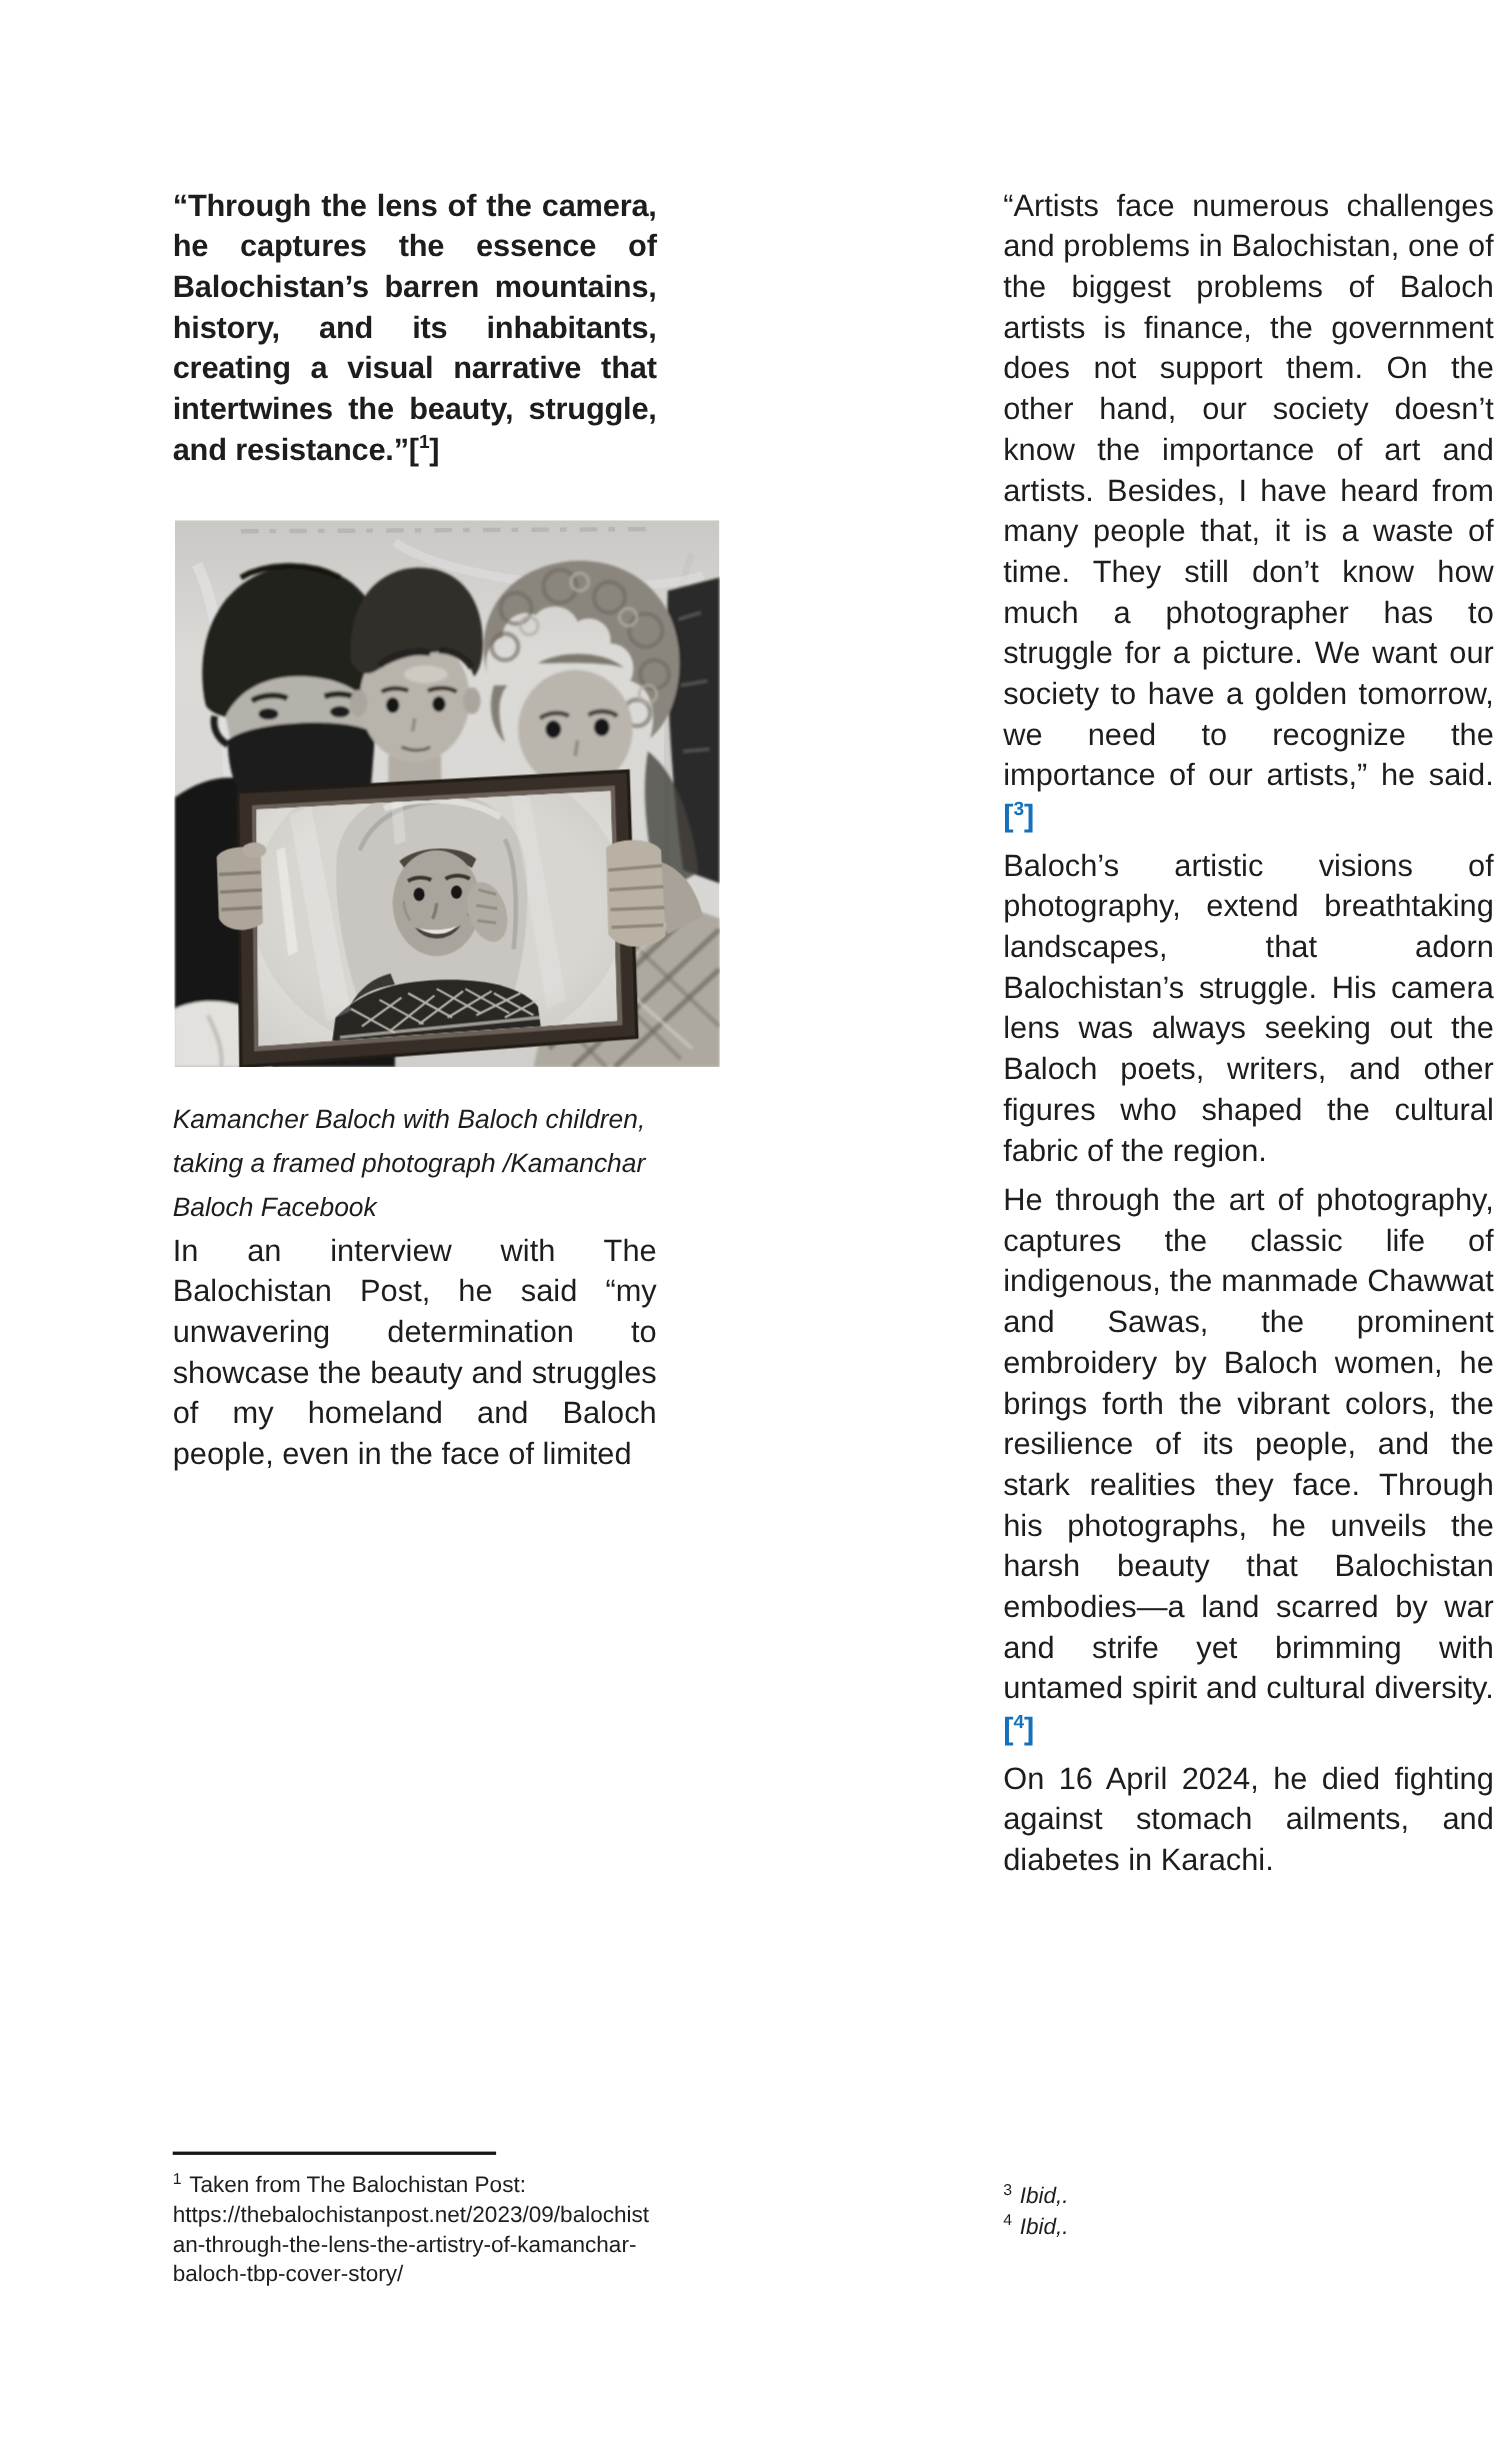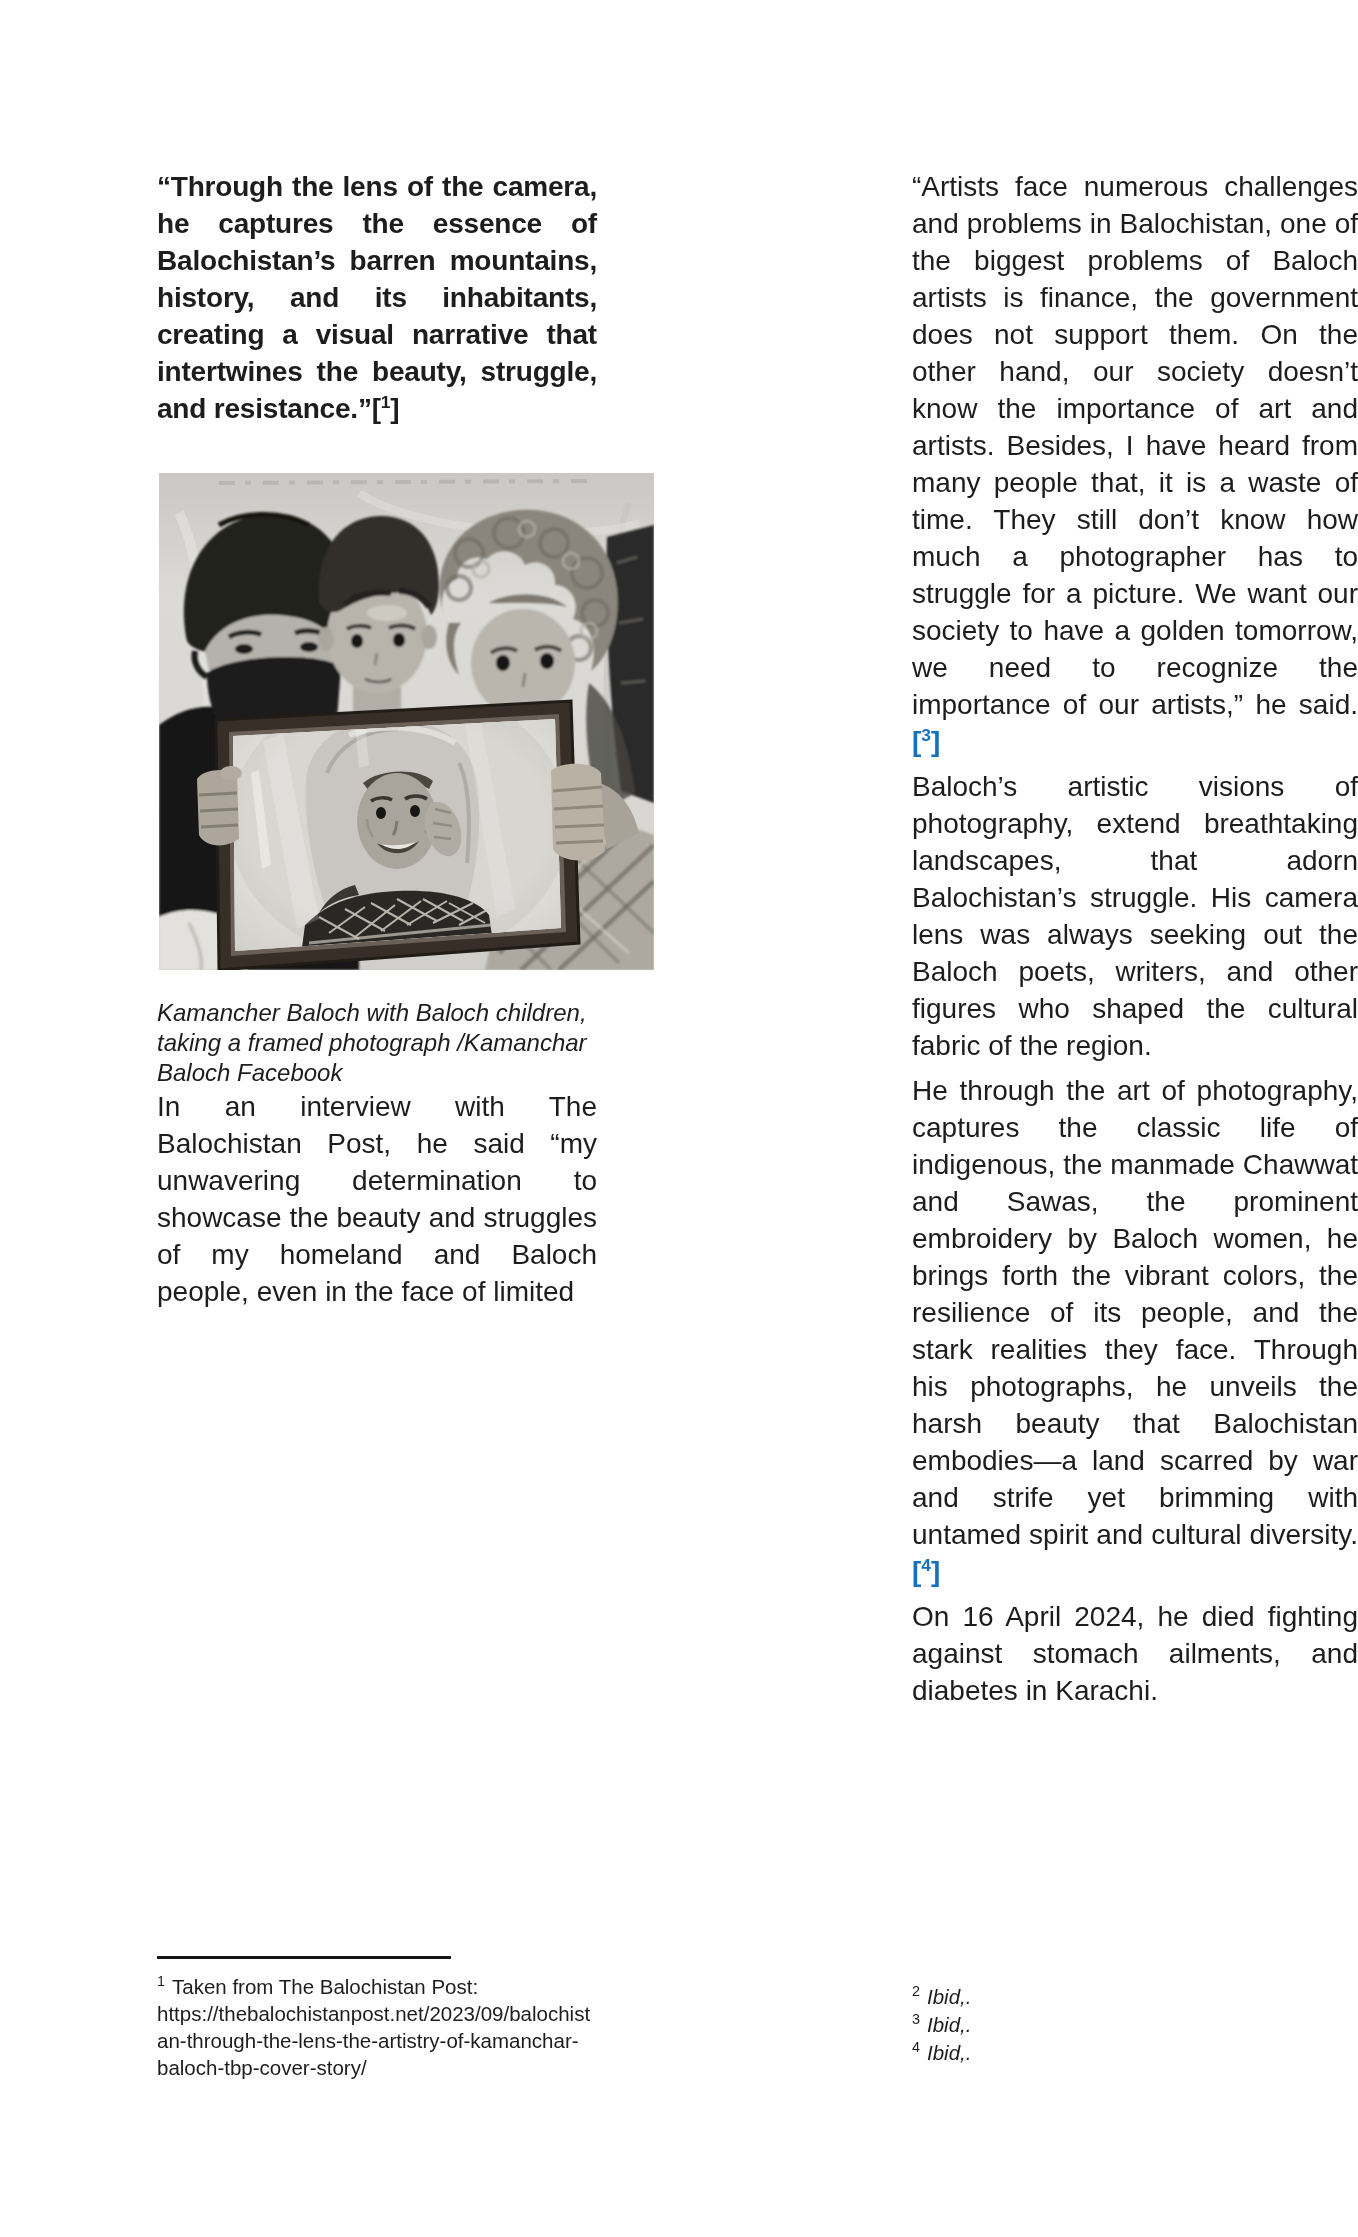--- a/index.html
+++ b/index.html
@@ -22,21 +22,21 @@
     margin:0 0 12px 0; font-size:28px; line-height:37px; text-align:justify;
   }
   .col-right .body { margin-bottom:8px; }
   .body.last { margin-bottom:0; }
   .p-first { margin-top:58px; }
 
   .photo { margin:46px 0 0 2px; width:495px; height:497px; }
   .photo svg { display:block; }
 
   .caption {
-    margin:28px 0 0 0; font-size:24px; line-height:30px; font-style:italic;
+    margin:28px 0 0 0; font-size:24px; line-height:40px; font-style:italic;
     text-align:left;
   }
 
   .fnref { font-weight:bold; white-space:nowrap; }
   .fnref sup { font-size:0.62em; line-height:0; }
   .fnref-blue { color:#1571bb; }
 
   .footnotes-left  { position:absolute; left:0; top:1788px; width:440px; }
   .footnotes-right { position:absolute; left:0; top:1815px; width:446px; }
   .fnsep { width:294px; height:3px; background:#161616; }
@@ -235,19 +235,18 @@
 
     <p class="body"><span>“Artists face numerous challenges and problems in Balochistan, one of the biggest problems of Baloch artists is finance, the government does not support them. On the other hand, our society doesn’t know the importance of art and artists. Besides, I have heard from many people that, it is a waste of time. They still don’t know how much a photographer has to struggle for a picture. We want our society to have a golden tomorrow, we need to recognize the importance of our artists,” he said.</span><span class="fnref fnref-blue"><span>[</span><sup>3</sup><span>]</span></span></p>
 
     <p class="body">Baloch’s artistic visions of photography, extend breathtaking landscapes, that adorn Balochistan’s struggle. His camera lens was always seeking out the Baloch poets, writers, and other figures who shaped the cultural fabric of the region.</p>
 
     <p class="body"><span>He through the art of photography, captures the classic life of indigenous, the manmade Chawwat and Sawas, the prominent embroidery by Baloch women, he brings forth the vibrant colors, the resilience of its people, and the stark realities they face. Through his photographs, he unveils the harsh beauty that Balochistan embodies—a land scarred by war and strife yet brimming with untamed spirit and cultural diversity.</span><span class="fnref fnref-blue"><span>[</span><sup>4</sup><span>]</span></span></p>
 
     <p class="body last">On 16 April 2024, he died fighting against stomach ailments, and diabetes in Karachi.</p>
 
     <div class="footnotes-right">
-      <p class="fn"><sup>2</sup><span class="fntext it">Ibid,.</span></p>
       <p class="fn"><sup>3</sup><span class="fntext it">Ibid,.</span></p>
       <p class="fn"><sup>4</sup><span class="fntext it">Ibid,.</span></p>
     </div>
   </div>
 
 </div>
 
 </body></html>

